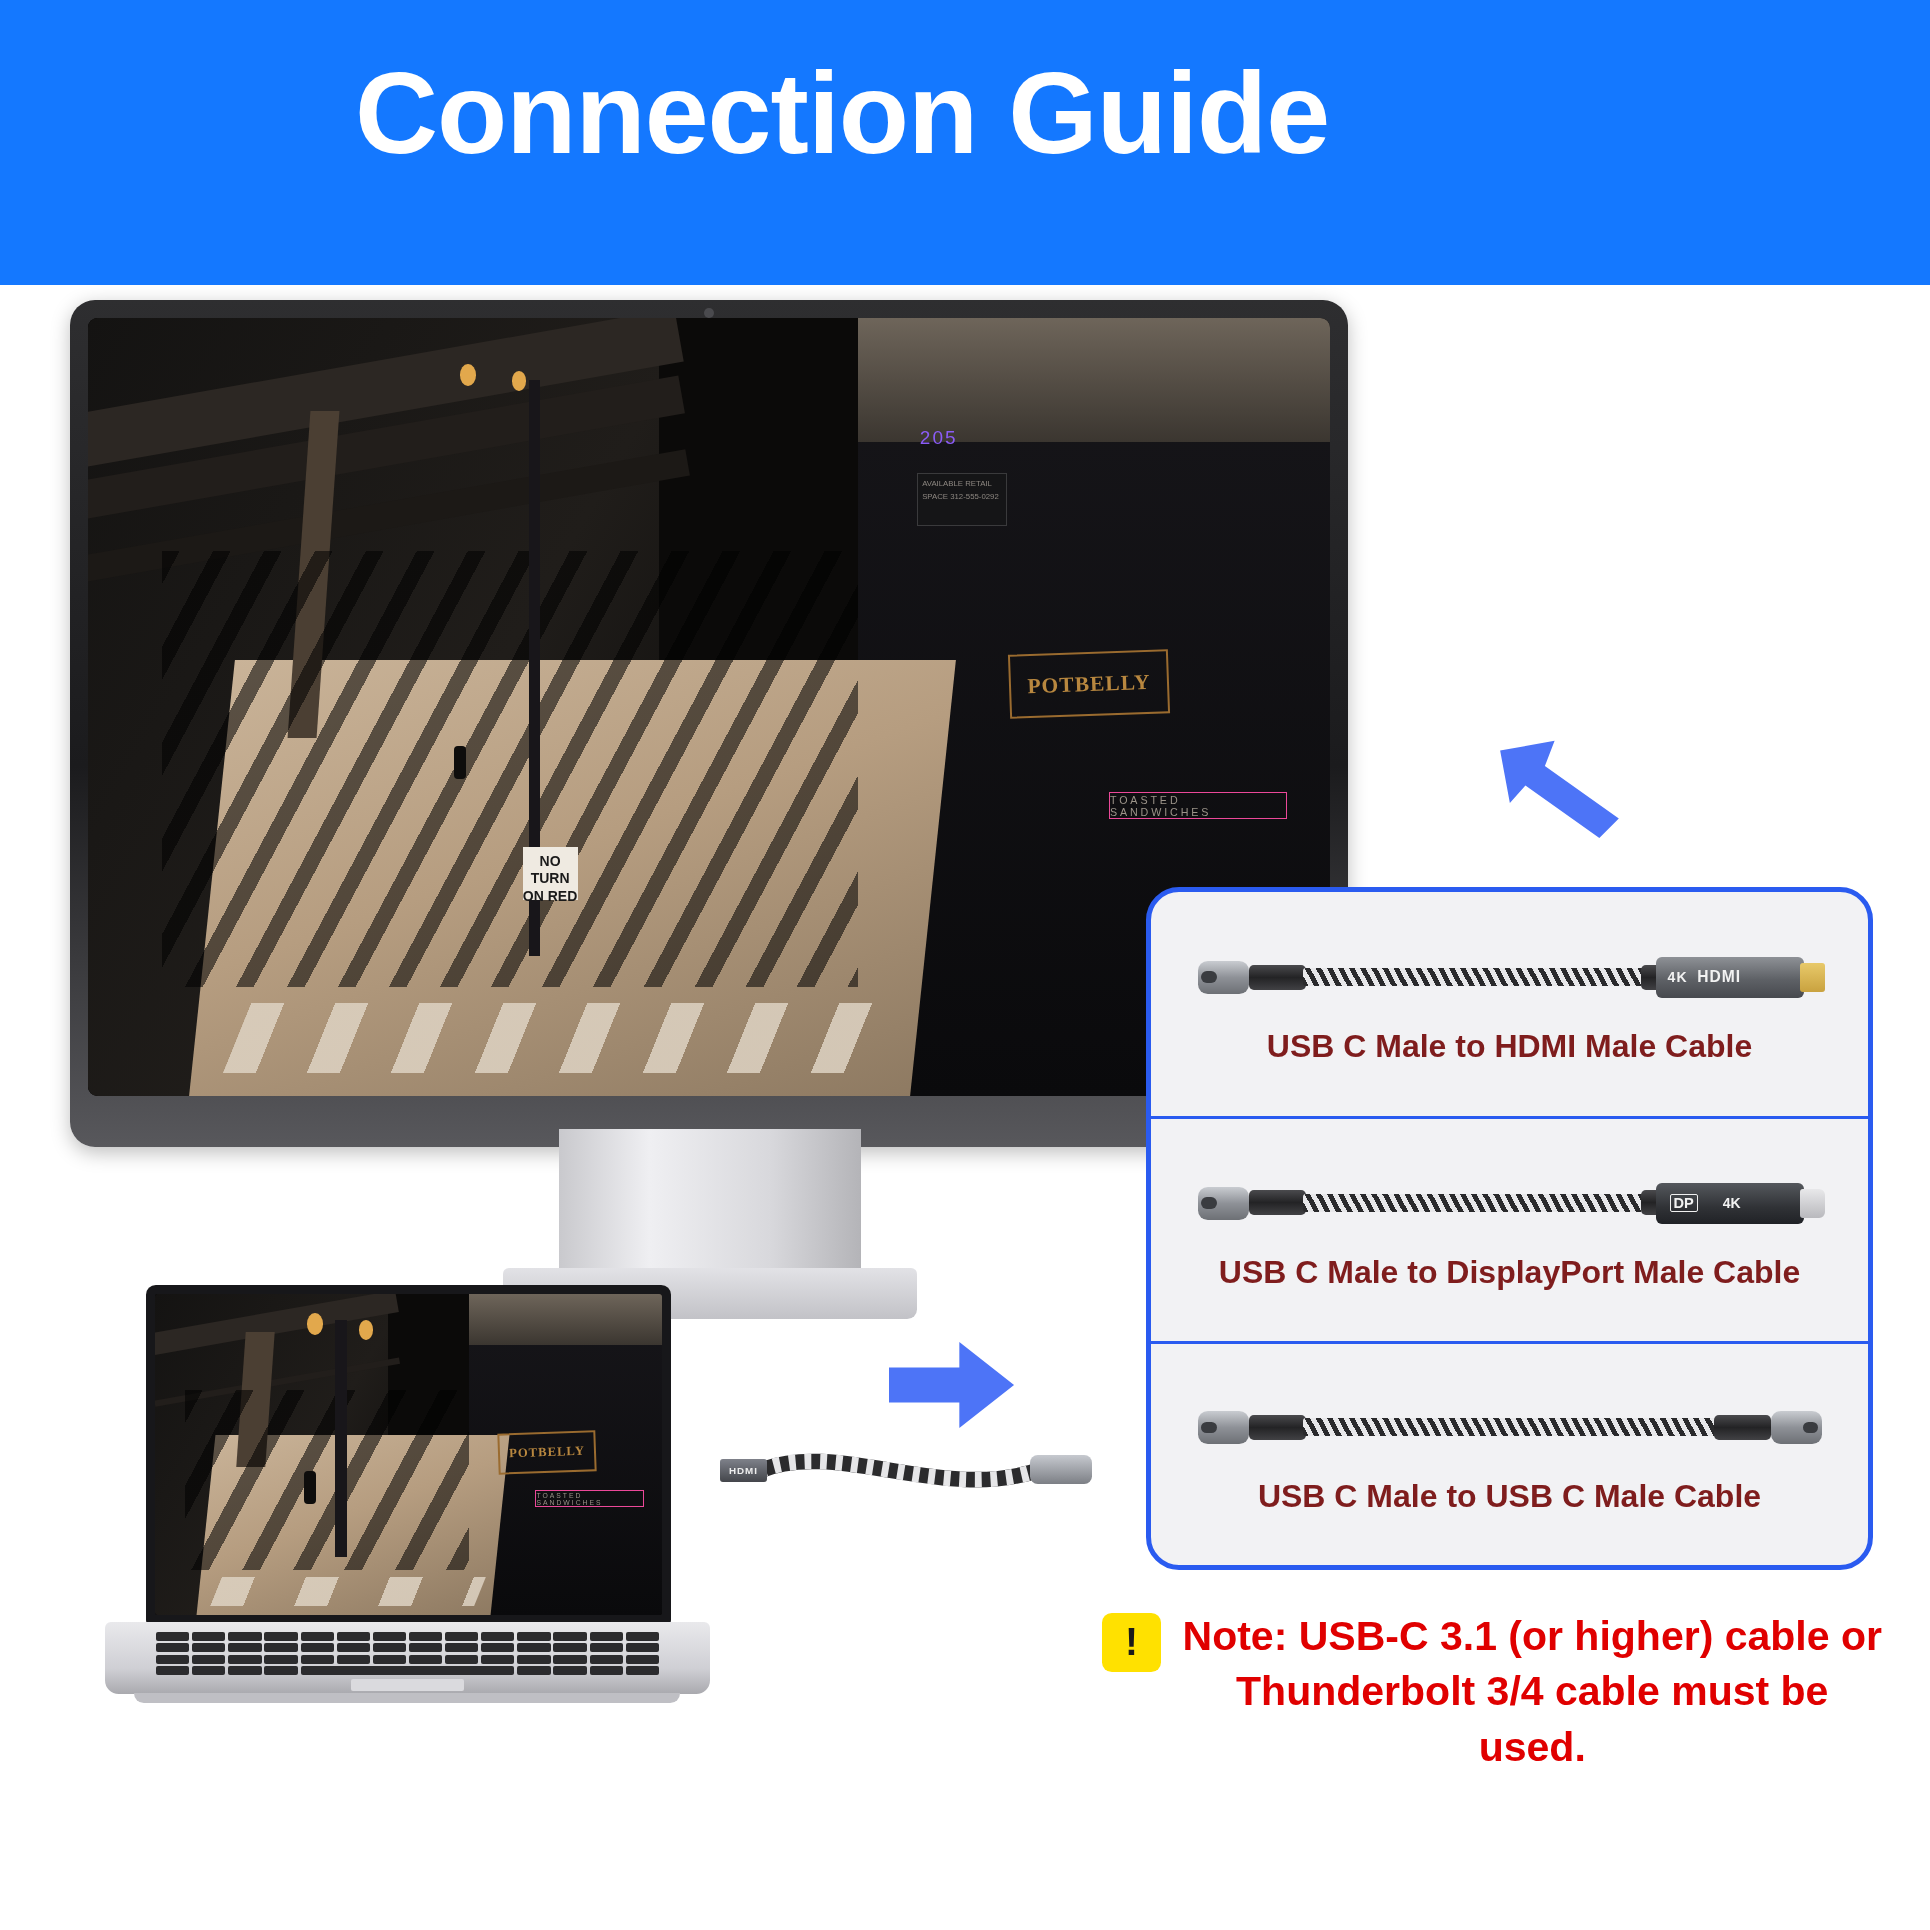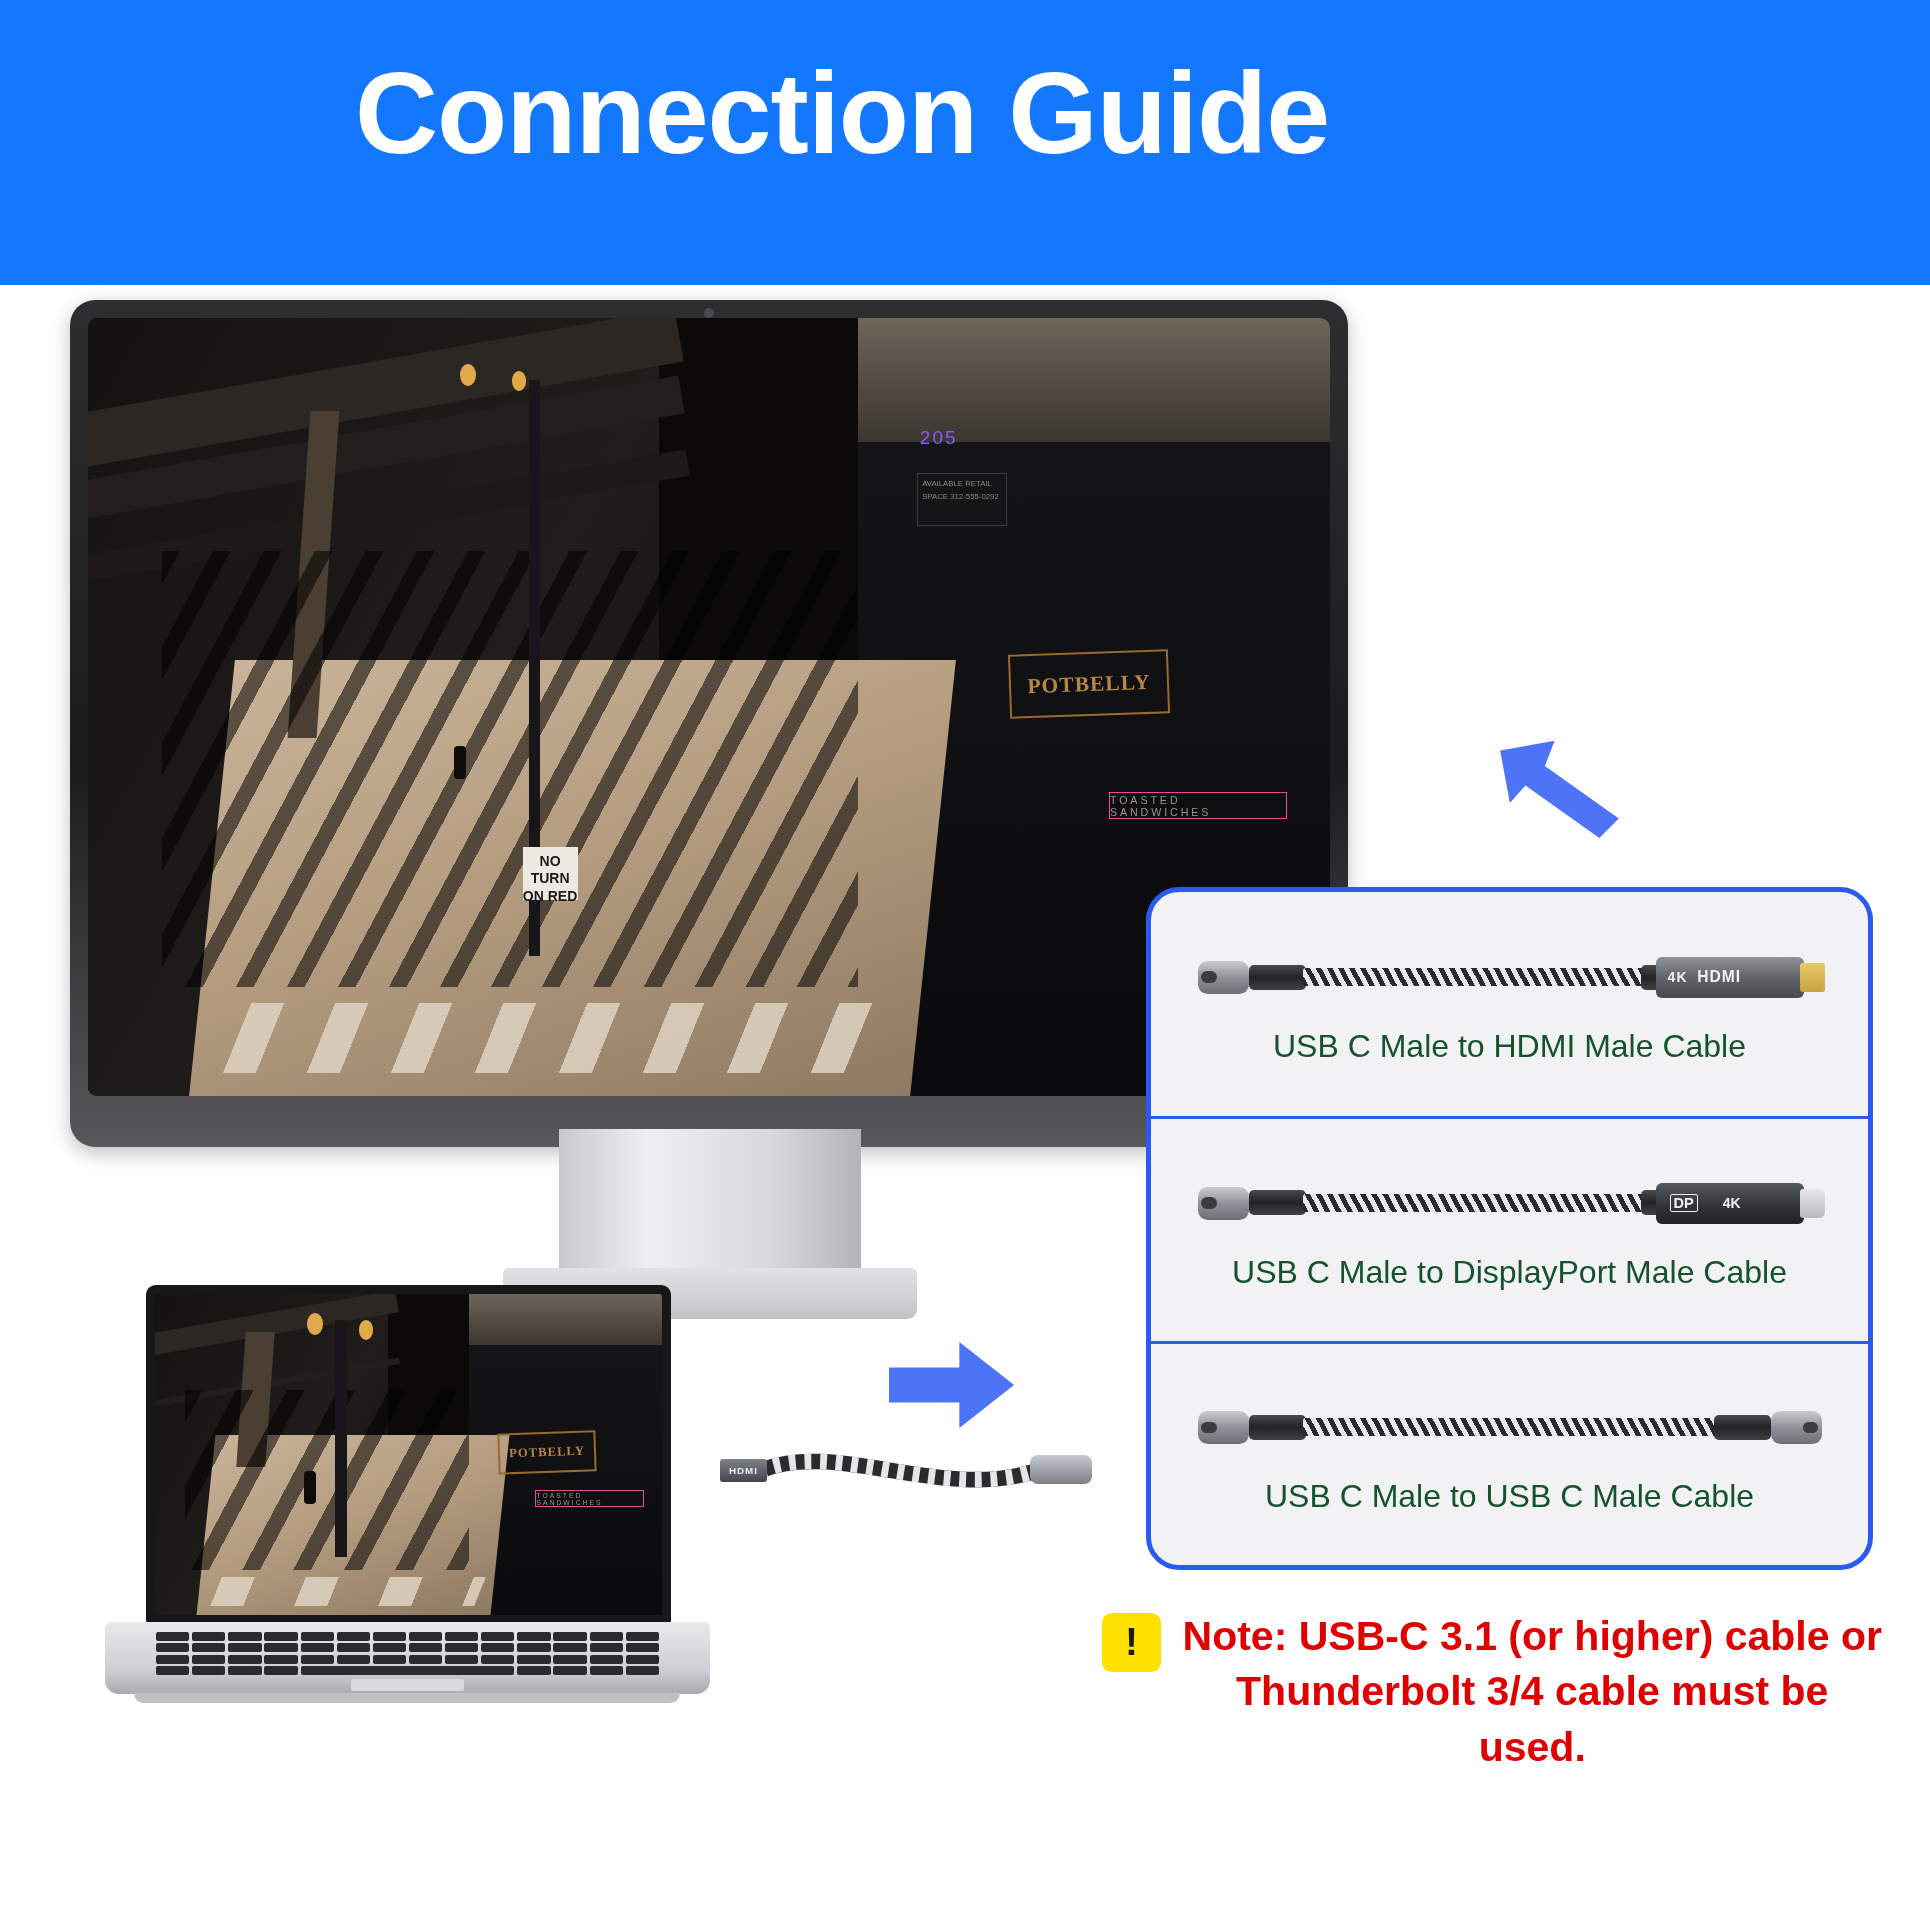--- a/index.html
+++ b/index.html
@@ -328,22 +328,22 @@
   }
   .panel-row + .panel-row { border-top: 3.9px solid #2a5bf0; }
   .cable-wrap {
     width: 624px;
     height: 68px;
     position: relative;
   }
   .panel-caption {
     margin-top: 17px;
     font-size: 32px;
-    color: #14532d;
-    font-weight: 400;
+    color: #7f1d1d;
+    font-weight: 700;
     white-space: nowrap;
   }
 
   
   .braid {
     position: absolute;
     top: 25px;
     height: 17.6px;
     background:
       repeating-linear-gradient(62deg,#2a2a2c 0 4.9px,#e8e8ea 4.9px 9.8px);

